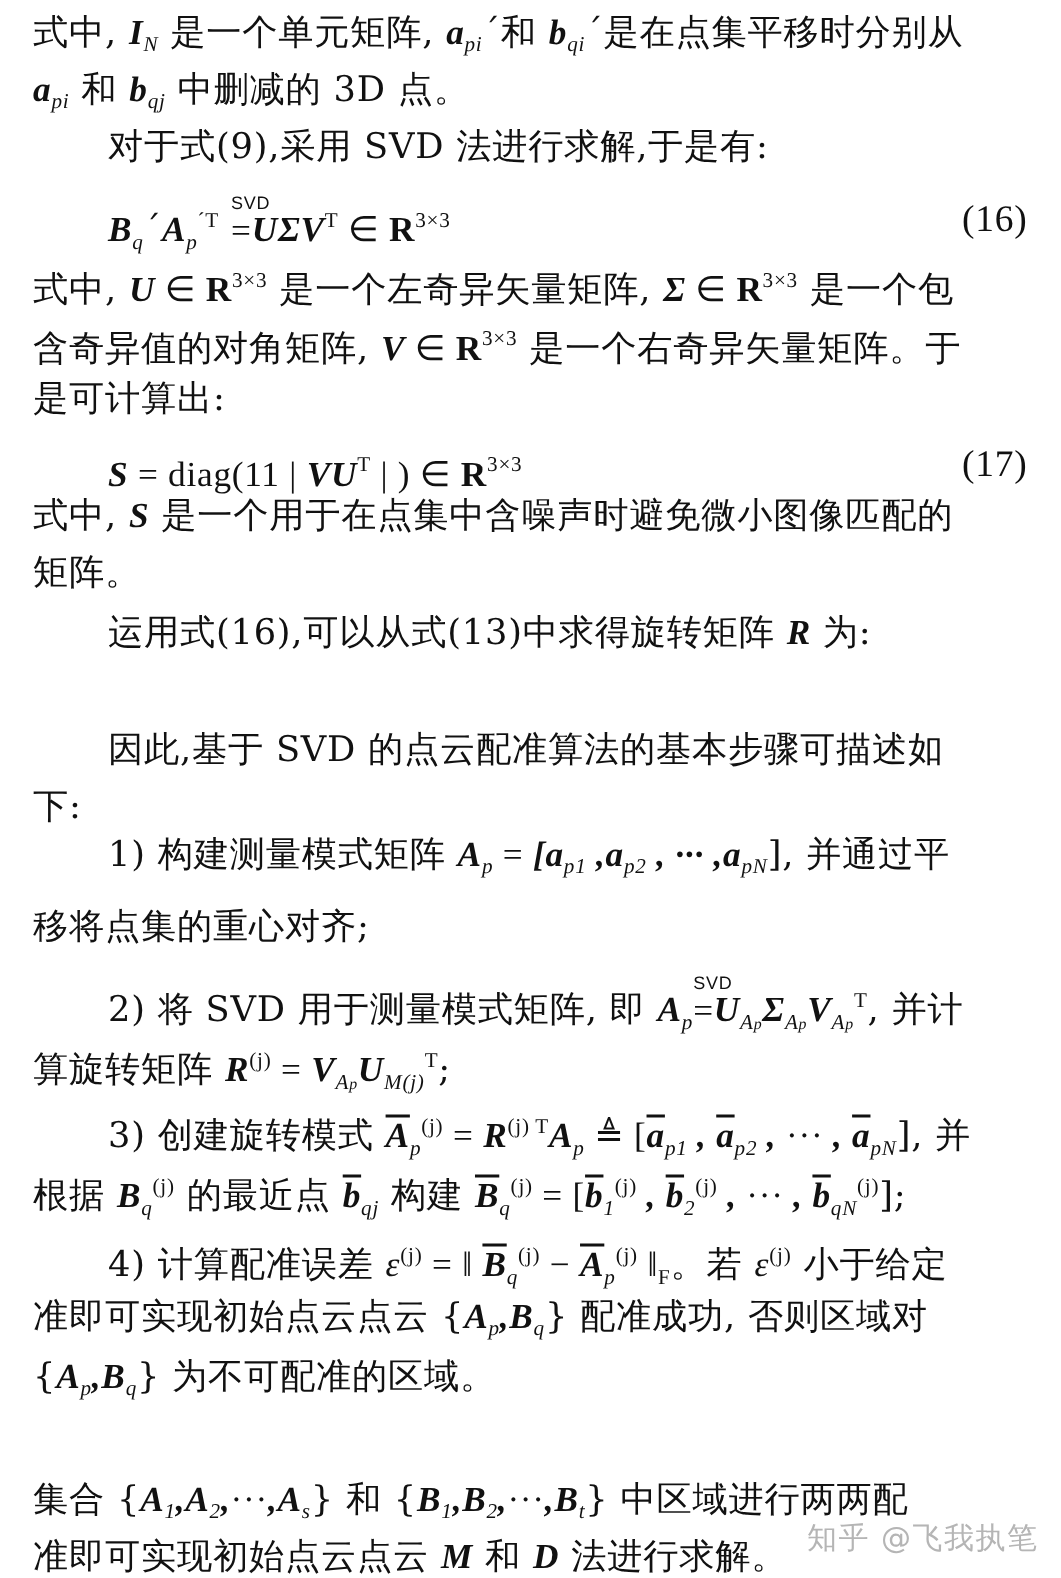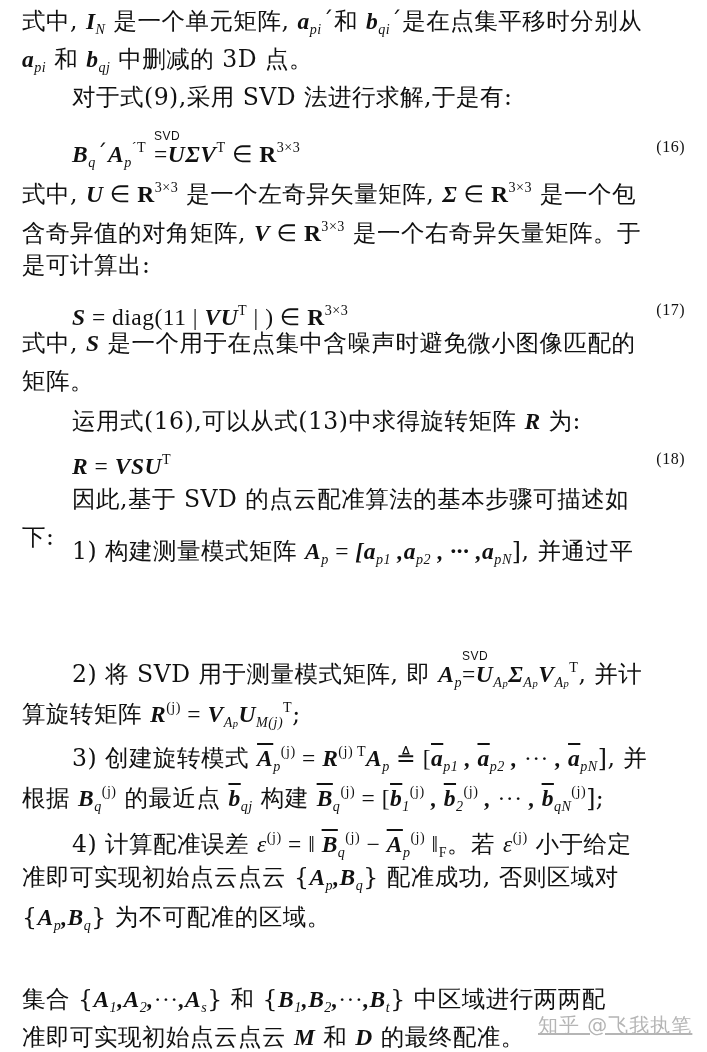--- a/index.html
+++ b/index.html
@@ -14,27 +14,27 @@
     font-size: 23.5px; line-height: 30px; height: 32px;
     white-space: nowrap; letter-spacing: 0.5px;
   }
   .indent { left: 72px; }
   .m { font-family: "Liberation Serif", serif; font-style: italic; font-weight: bold; }
   .mr { font-family: "Liberation Serif", serif; }
   .rb { font-family: "Liberation Serif", serif; font-weight: bold; }
   sub, sup { font-size: 0.6em; font-family: "Liberation Serif", serif; }
   sub { vertical-align: -0.35em; font-style: italic; font-weight: normal; }
   sup { vertical-align: 0.7em; }
-  .eqno { position: absolute; right: 22px; top: 0; font-family: "Liberation Serif", serif; font-size: 16px; }
+  .eqno { position: absolute; right: 22px; top: 0; font-family: "Liberation Serif", serif; font-size: 25px; }
   .overset { position: relative; display: inline-block; }
   .overset .top { position: absolute; top: -18px; left: 0; font-size: 12px; font-family: Liberation Sans, sans-serif; font-style: normal; font-weight: normal; }
   .bar { text-decoration: overline; }
   .watermark {
     position: absolute; left: 538px; top: 1012px;
-    font-family: "DejaVu Sans", sans-serif; font-size: 20px; color: #b5b5b5; letter-spacing: 1px; text-decoration: underline;
+    font-family: "DejaVu Sans", sans-serif; font-size: 20px; color: #b5b5b5; letter-spacing: 1px;
   }
 </style>
 </head>
 <body>
 
 <div class="page">
 
   <div class="line" style="top:6px">
     <span>式中, </span><span class="m">I</span><sub>N</sub><span> 是一个单元矩阵, </span><span class="m">a</span><sub>pi</sub><span>´</span><span>和 </span><span class="m">b</span><sub>qi</sub><span>´</span><span>是在点集平移时分别从</span>
   </div>
@@ -75,35 +75,34 @@
   </div>
 
   <div class="line" style="top:366px">
     <span>矩阵。</span>
   </div>
 
   <div class="line indent" style="top:406px">
     <span>运用式(16),可以从式(13)中求得旋转矩阵 </span><span class="m">R</span><span> 为:</span>
   </div>
 
-  <div class="line indent" style="top:444px; right:0">
-    <span class="m">R</span><span class="mr"> = </span><span class="m">VSU</span><sup>T</sup>
-    <span class="eqno">(18)</span>
-  </div>
 
   <div class="line indent" style="top:484px">
     <span>因此,基于 SVD 的点云配准算法的基本步骤可描述如</span>
   </div>
 
   <div class="line" style="top:522px">
     <span>下:</span>
   </div>
 
-  <div class="line indent" style="top:536px">
+  <div class="line indent" style="top:554px">
     <span>1) 构建测量模式矩阵 </span><span class="m">A</span><sub>p</sub><span class="mr"> = </span><span class="m">[a</span><sub>p1</sub><span class="m"> ,a</span><sub>p2</sub><span class="m"> , ··· ,a</span><sub>pN</sub><span>], 并通过平</span>
+  </div>
+  <div class="line" style="top:602px">
+    <span>移将点集的重心对齐;</span>
   </div>
 
   <div class="line indent" style="top:652px">
     <span>2) 将 SVD 用于测量模式矩阵, 即 </span><span class="m">A</span><sub>p</sub><span class="overset"><span class="top">SVD</span><span class="mr"> =</span></span><span class="m">U</span><sub><span>A</span><span style="font-size:0.75em">p</span></sub><span class="m">Σ</span><sub><span>A</span><span style="font-size:0.75em">p</span></sub><span class="m">V</span><sub><span>A</span><span style="font-size:0.75em">p</span></sub><sup>T</sup><span>, 并计</span>
   </div>
   <div class="line" style="top:692px">
     <span>算旋转矩阵 </span><span class="m">R</span><sup>(j)</sup><span class="mr"> = </span><span class="m">V</span><sub><span>A</span><span style="font-size:0.75em">p</span></sub><span class="m">U</span><sub>M(j)</sub><sup>T</sup><span>;</span>
   </div>
 
   <div class="line indent" style="top:736px">
@@ -120,17 +119,17 @@
     <span>准即可实现初始点云点云 {</span><span class="m">A</span><sub>p</sub><span class="m">,</span><span class="m">B</span><sub>q</sub><span>} 配准成功, 否则区域对</span>
   </div>
   <div class="line" style="top:902px">
     <span>{</span><span class="m">A</span><sub>p</sub><span class="m">,</span><span class="m">B</span><sub>q</sub><span>} 为不可配准的区域。</span>
   </div>
 
   <div class="line" style="top:984px">
     <span>集合 {</span><span class="m">A</span><sub>1</sub><span class="m">,</span><span class="m">A</span><sub>2</sub><span class="m">,</span><span class="mr">···</span><span class="m">,</span><span class="m">A</span><sub>s</sub><span>} 和 {</span><span class="m">B</span><sub>1</sub><span class="m">,</span><span class="m">B</span><sub>2</sub><span class="m">,</span><span class="mr">···</span><span class="m">,</span><span class="m">B</span><sub>t</sub><span>} 中区域进行两两配</span>
   </div>
   <div class="line" style="top:1022px">
-    <span>准即可实现初始点云点云 </span><span class="m">M</span><span> 和 </span><span class="m">D</span><span> 的最终配准。</span>
+    <span>准即可实现初始点云点云 </span><span class="m">M</span><span> 和 </span><span class="m">D</span><span> 法进行求解。</span>
   </div>
 
   <div class="watermark">知乎 @飞我执笔</div>
 </div>
 
 </body></html>

